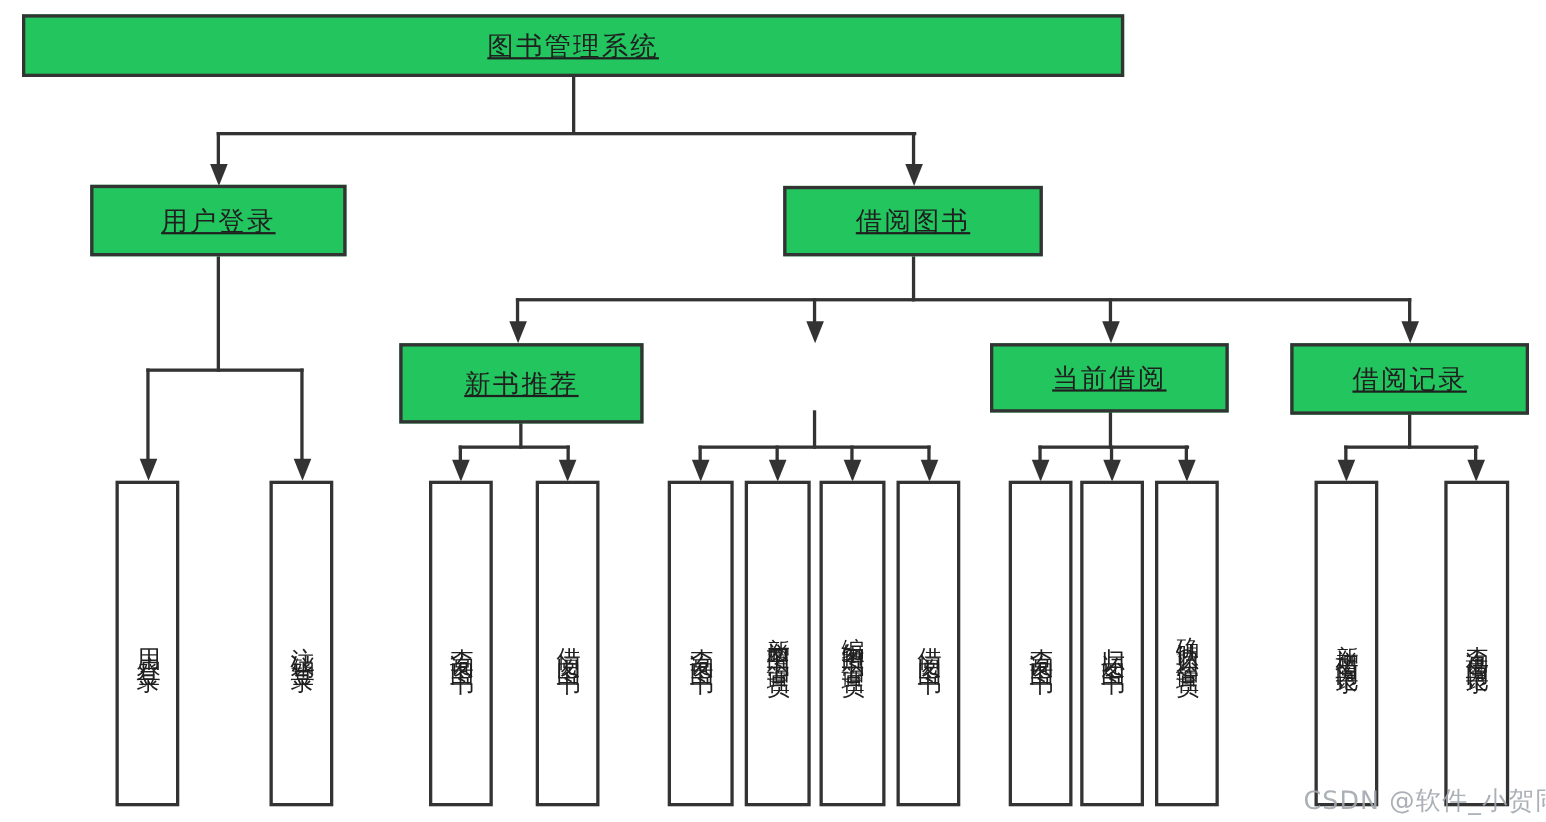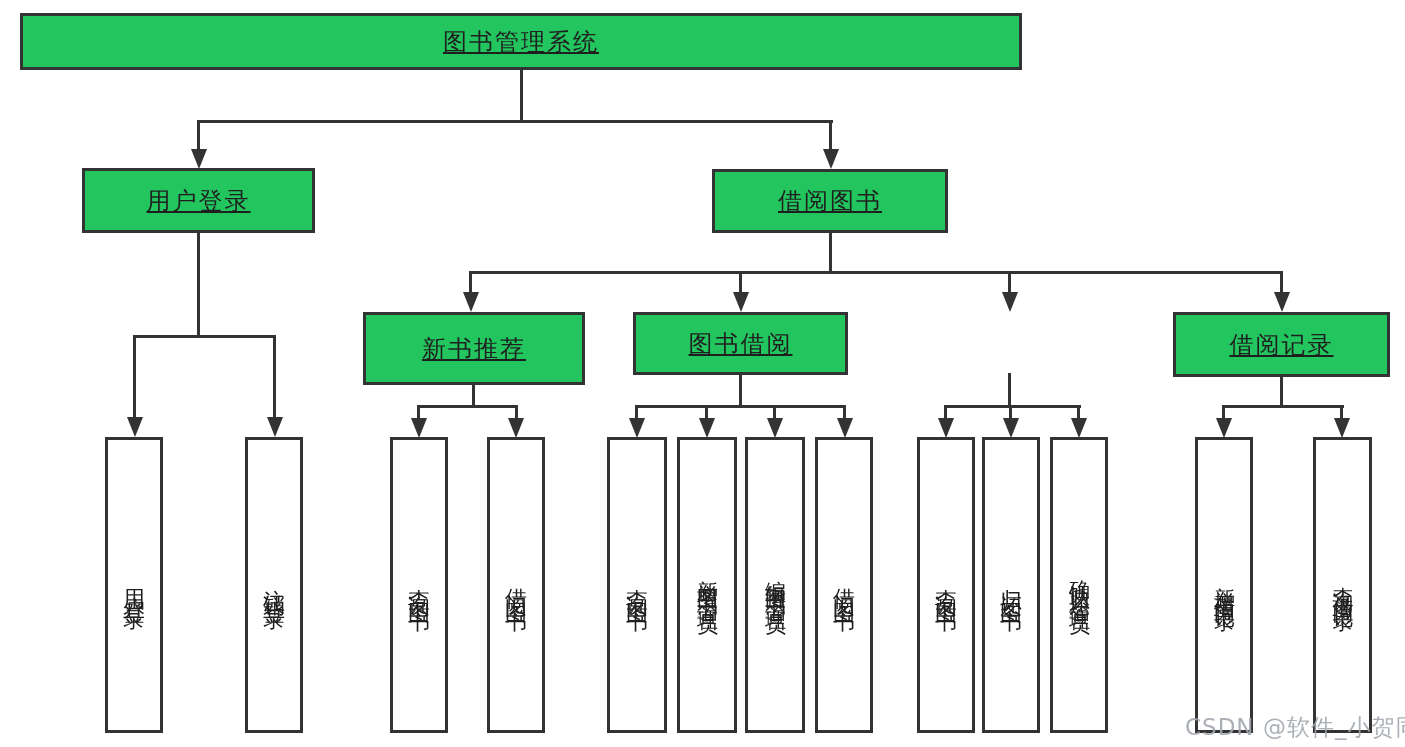--- a/index.html
+++ b/index.html
@@ -121,22 +121,22 @@
   <div class="ln" style="left:739px; top:271px; width:3px; height:23px;"></div>
   <div class="arr" style="left:733px; top:292px;"></div>
   <div class="ln" style="left:1008px; top:271px; width:3px; height:23px;"></div>
   <div class="arr" style="left:1002px; top:292px;"></div>
   <div class="ln" style="left:1280px; top:271px; width:3px; height:23px;"></div>
   <div class="arr" style="left:1274px; top:292px;"></div>
 
   <div class="hbox" style="left:363px; top:312px; width:222px; height:73px;">
     <span>新书推荐</span>
   </div>
-  <div class="hbox" style="left:633px; top:312px; width:215px; height:63px;">
-    <span>图书借阅</span>
+  <div class="hbox" style="left:900px; top:312px; width:217px; height:63px;">
+    <span>当前借阅</span>
   </div>
   <div class="hbox" style="left:1173px; top:312px; width:217px; height:65px;">
     <span>借阅记录</span>
   </div>
 
   <div class="ln" style="left:472px; top:373px; width:3px; height:35px;"></div>
   <div class="ln" style="left:417px; top:405px; width:101px; height:3px;"></div>
   <div class="ln" style="left:417px; top:405px; width:3px; height:15px;"></div>
   <div class="arr" style="left:411px; top:418px;"></div>
   <div class="ln" style="left:515px; top:405px; width:3px; height:15px;"></div>

